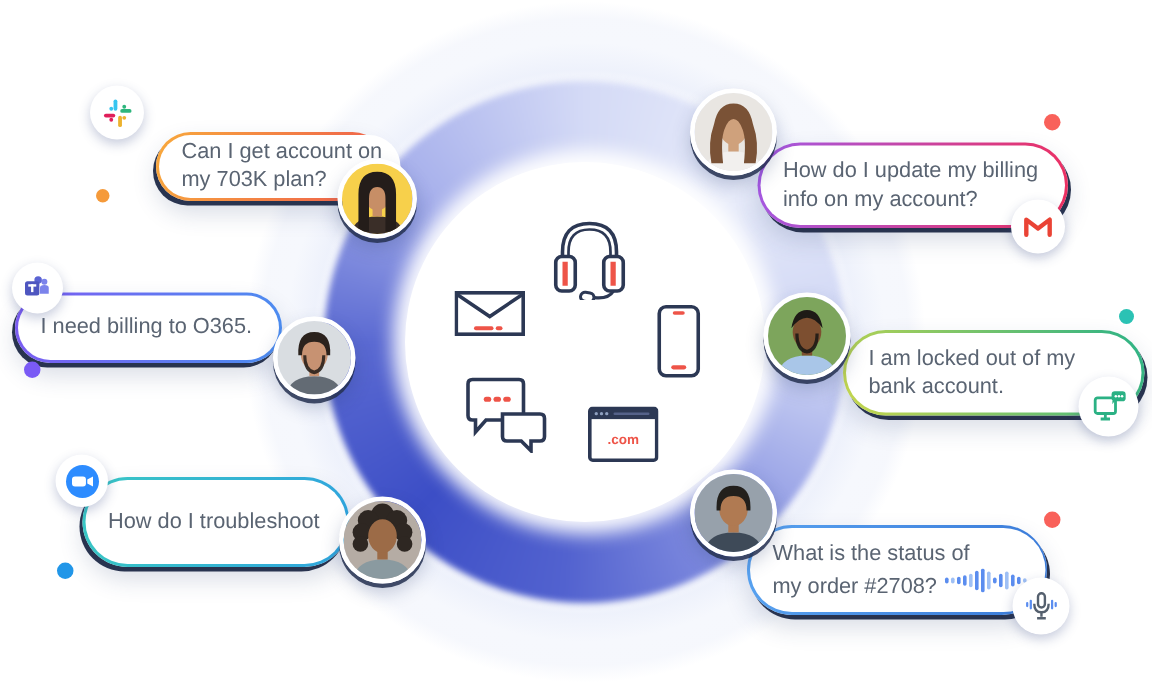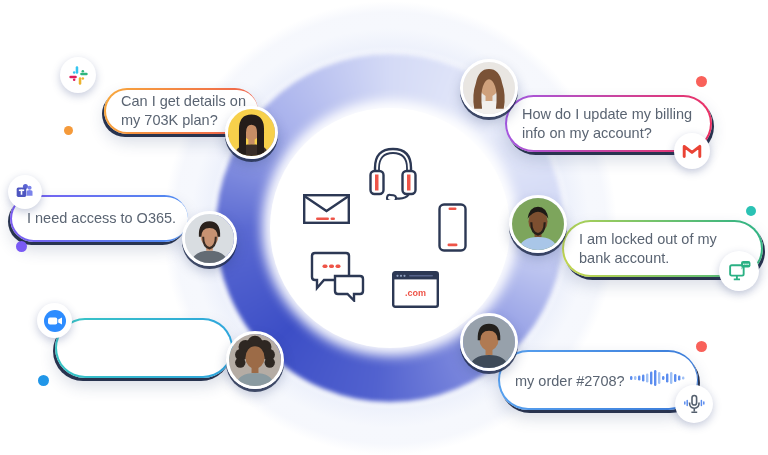--- a/index.html
+++ b/index.html
@@ -115,21 +115,21 @@
     <circle cx="5.5" cy="4.8" r="1.1" fill="#8fa0c0"></circle>
       <circle cx="9" cy="4.8" r="1.1" fill="#8fa0c0"></circle>
       <circle cx="12.5" cy="4.8" r="1.1" fill="#8fa0c0"></circle>
     <rect x="17" y="4" width="24" height="1.6" rx="0.8" fill="#55628a"></rect>
     <text x="23.5" y="25" text-anchor="middle" font-family="Liberation Sans, sans-serif" font-size="9" font-weight="bold" fill="#ee5448">.com</text>
   </svg>
 
   <div class="bubble-group g1">
     <div class="pill shadow-l" style="background: linear-gradient(110deg, rgb(248, 169, 60), rgb(238, 90, 77));">
       <div class="pill-inner">
-        <span class="line">Can I get details on</span>
+        <span class="line">Can I get account on</span>
         <span class="line">my 703K plan?</span>
       </div>
     </div>
     <div class="badge">
       <svg width="21" height="21" viewBox="0 0 24 24">
         <rect x="8.8" y="1.5" width="2.9" height="8.6" rx="1.45" fill="#36C5F0"></rect>
         <rect x="5.6" y="7.1" width="2.9" height="2.9" rx="1.45" fill="#36C5F0"></rect>
         <rect x="13.9" y="8.8" width="8.6" height="2.9" rx="1.45" fill="#2EB67D"></rect>
         <rect x="15.5" y="5.6" width="2.9" height="2.9" rx="1.45" fill="#2EB67D"></rect>
         <rect x="12.3" y="13.9" width="2.9" height="8.6" rx="1.45" fill="#ECB22E"></rect>
@@ -145,21 +145,21 @@
     <rect x="26" y="34" width="8" height="11" fill="#c78e66"></rect>
     <ellipse cx="30" cy="27" rx="11" ry="13" fill="#c78e66"></ellipse>
     <path d="M14,58 L14,26 Q14,7 30,7 Q46,7 46,26 L46,58 L37,58 L37,30 Q37,20 30,20 Q23,20 23,30 L23,58 Z" fill="#241d1a"></path>
   </svg></span></div>
     <div class="dot" style="background: rgb(245, 154, 58);"></div>
   </div>
 
   <div class="bubble-group g2">
     <div class="pill shadow-l" style="background: linear-gradient(100deg, rgb(124, 91, 242), rgb(75, 142, 240));">
       <div class="pill-inner">
-        <span class="line">I need access to O365.</span>
+        <span class="line">I need billing to O365.</span>
       </div>
     </div>
     <div class="badge">
       <svg width="20" height="20" viewBox="0 0 24 24">
         <circle cx="17.5" cy="7" r="2.4" fill="#7B83EB"></circle>
         <path d="M14,16.5 V11.8 Q14,9.5 17.5,9.5 Q21,9.5 21,11.8 V16.5 Z" fill="#7B83EB"></path>
         <circle cx="12.5" cy="5.5" r="3" fill="#5B64D3"></circle>
         <rect x="2" y="6.5" width="11.5" height="11.5" rx="2" fill="#4E56C0"></rect>
         <rect x="4.6" y="9" width="6.4" height="1.9" fill="#fff"></rect>
         <rect x="6.85" y="9" width="1.9" height="6.3" fill="#fff"></rect>
@@ -173,20 +173,21 @@
     <ellipse cx="30" cy="27" rx="11" ry="13" fill="#c79272"></ellipse>
     <path d="M17,28 Q16,9 30,9 Q44,9 43,28 L40,28 Q40,17 30,17 Q20,17 20,28 Z" fill="#2a211c"></path>
             <path d="M21,28 Q21,42 30,43.5 Q39,42 39,28 L36.5,28 Q36.5,39 30,40.5 Q23.5,39 23.5,28 Z" fill="#2a211c" opacity="0.9"></path>
   </svg></span></div>
     <div class="dot" style="background: rgb(122, 90, 245);"></div>
   </div>
 
   <div class="bubble-group g3">
     <div class="pill shadow-l" style="background: linear-gradient(100deg, rgb(57, 199, 196), rgb(47, 164, 222));">
       <div class="pill-inner">
+        <span class="line">How do I troubleshoot</span>
       </div>
     </div>
     <div class="badge">
       <svg width="24" height="24" viewBox="0 0 24 24">
         <circle cx="12" cy="12" r="11" fill="#2D8CFF"></circle>
         <rect x="5" y="8.6" width="9.3" height="6.8" rx="2" fill="#fff"></rect>
         <path d="M15.2 10.6 L19 8.6 V15.4 L15.2 13.4 Z" fill="#fff"></path>
       </svg>
     </div>
     <div class="avatar"><span class="avatar-canvas"><svg viewBox="0 0 60 60" xmlns="http://www.w3.org/2000/svg">
@@ -258,20 +259,21 @@
     <ellipse cx="30" cy="27" rx="11" ry="13" fill="#7d4f30"></ellipse>
     <path d="M18,24 Q20,10 30,10 Q40,10 42,24 Q36,16 30,16 Q24,16 18,24 Z" fill="#1e1a16"></path>
             <path d="M21,28 Q21,42 30,43.5 Q39,42 39,28 L36.5,28 Q36.5,39 30,40.5 Q23.5,39 23.5,28 Z" fill="#1e1a16" opacity="0.9"></path>
   </svg></span></div>
     <div class="dot" style="background: rgb(43, 194, 180);"></div>
   </div>
 
   <div class="bubble-group g6">
     <div class="pill shadow-r" style="background: linear-gradient(100deg, rgb(88, 162, 240), rgb(58, 122, 216));">
       <div class="pill-inner">
+        <span class="line">What is the status of</span>
         <span class="line line-row">
           <span>my order #2708?</span>
           <svg id="waveform-svg" width="56" height="16" viewBox="0 0 56 16">
               <rect x="1" y="6" width="2.4" height="4" rx="1.2" fill="#5b8def"></rect>
               <rect x="5" y="6" width="2.4" height="4" rx="1.2" fill="#9fc0f5"></rect>
               <rect x="9" y="5.5" width="2.4" height="5" rx="1.2" fill="#5b8def"></rect>
               <rect x="13" y="4.5" width="2.4" height="7" rx="1.2" fill="#5b8def"></rect>
               <rect x="17" y="3.5" width="2.4" height="9" rx="1.2" fill="#9fc0f5"></rect>
               <rect x="21" y="1.5" width="2.4" height="13" rx="1.2" fill="#5b8def"></rect>
               <rect x="25" y="0" width="2.4" height="16" rx="1.2" fill="#5b8def"></rect>

